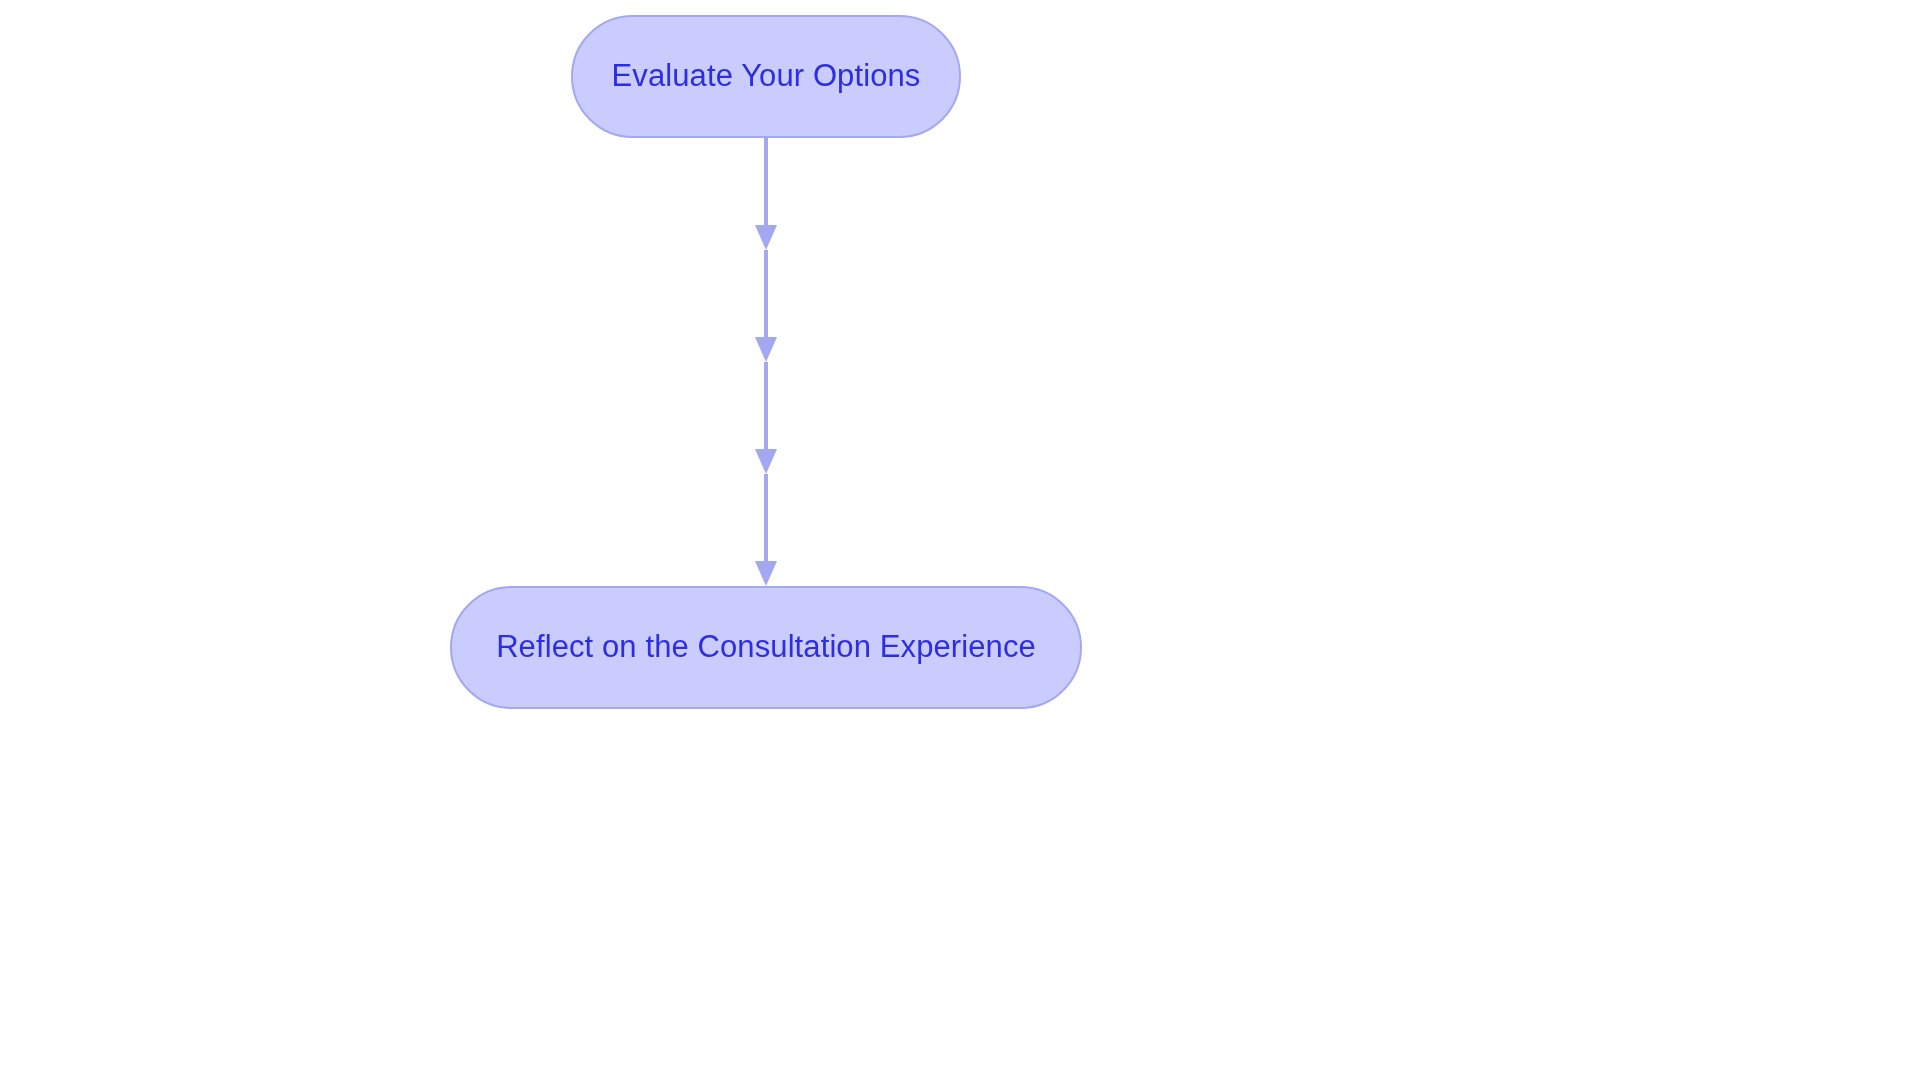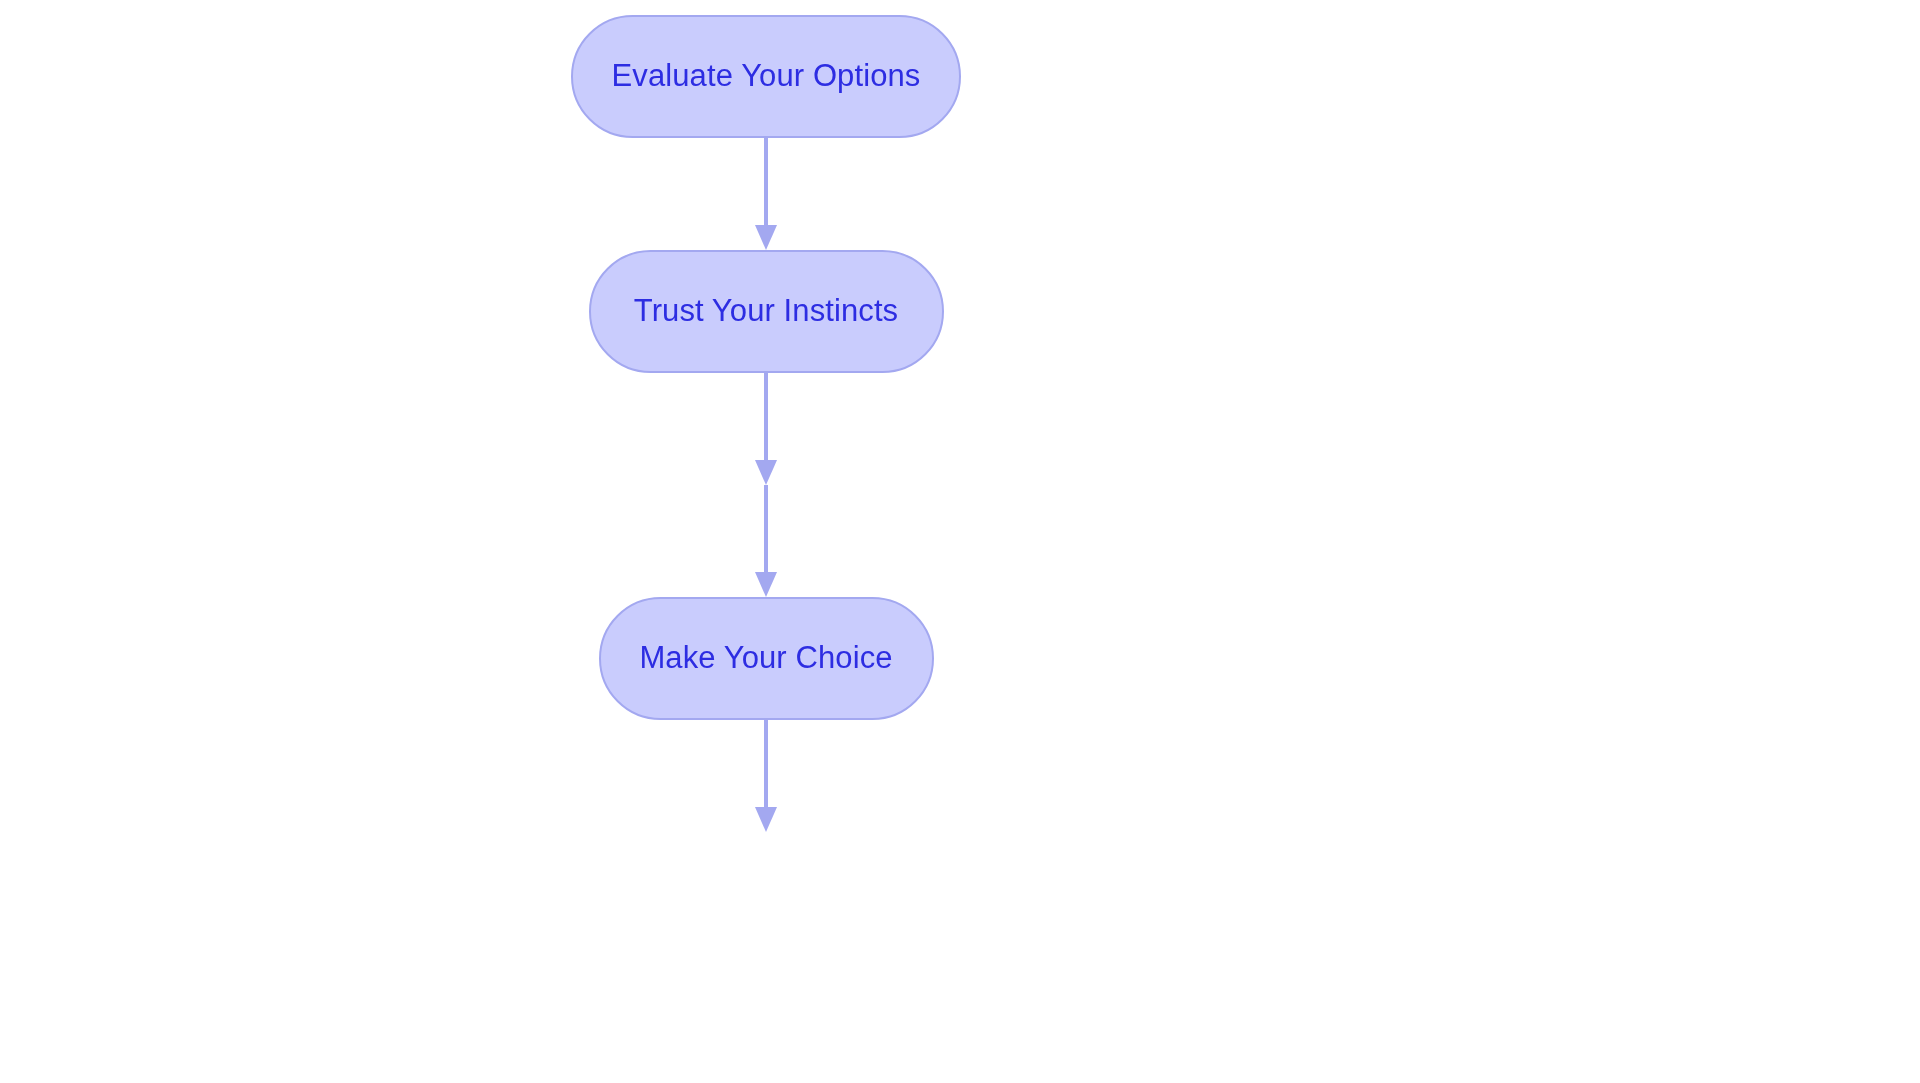--- a/index.html
+++ b/index.html
@@ -97,39 +97,36 @@
 
     <div class="flow-node node-w-1">
       <span class="flow-node-label">Evaluate Your Options</span>
     </div>
 
     <div class="flow-connector">
       <div class="connector-stem"></div>
       <div class="connector-head"></div>
     </div>
 
-    <div class="flow-node node-w-2">
-      <span class="flow-node-label">Trust Your Instincts</span>
-    </div>
 
     <div class="flow-connector">
       <div class="connector-stem"></div>
       <div class="connector-head"></div>
     </div>
 
 
     <div class="flow-connector">
       <div class="connector-stem"></div>
       <div class="connector-head"></div>
     </div>
 
-    <div class="flow-node node-w-4">
-      <span class="flow-node-label">Make Your Choice</span>
-    </div>
 
     <div class="flow-connector">
       <div class="connector-stem"></div>
       <div class="connector-head"></div>
     </div>
 
+    <div class="flow-node node-w-5">
+      <span class="flow-node-label">Reflect on the Consultation Experience</span>
+    </div>
 
   </div>
 </div>
 
 </body></html>

